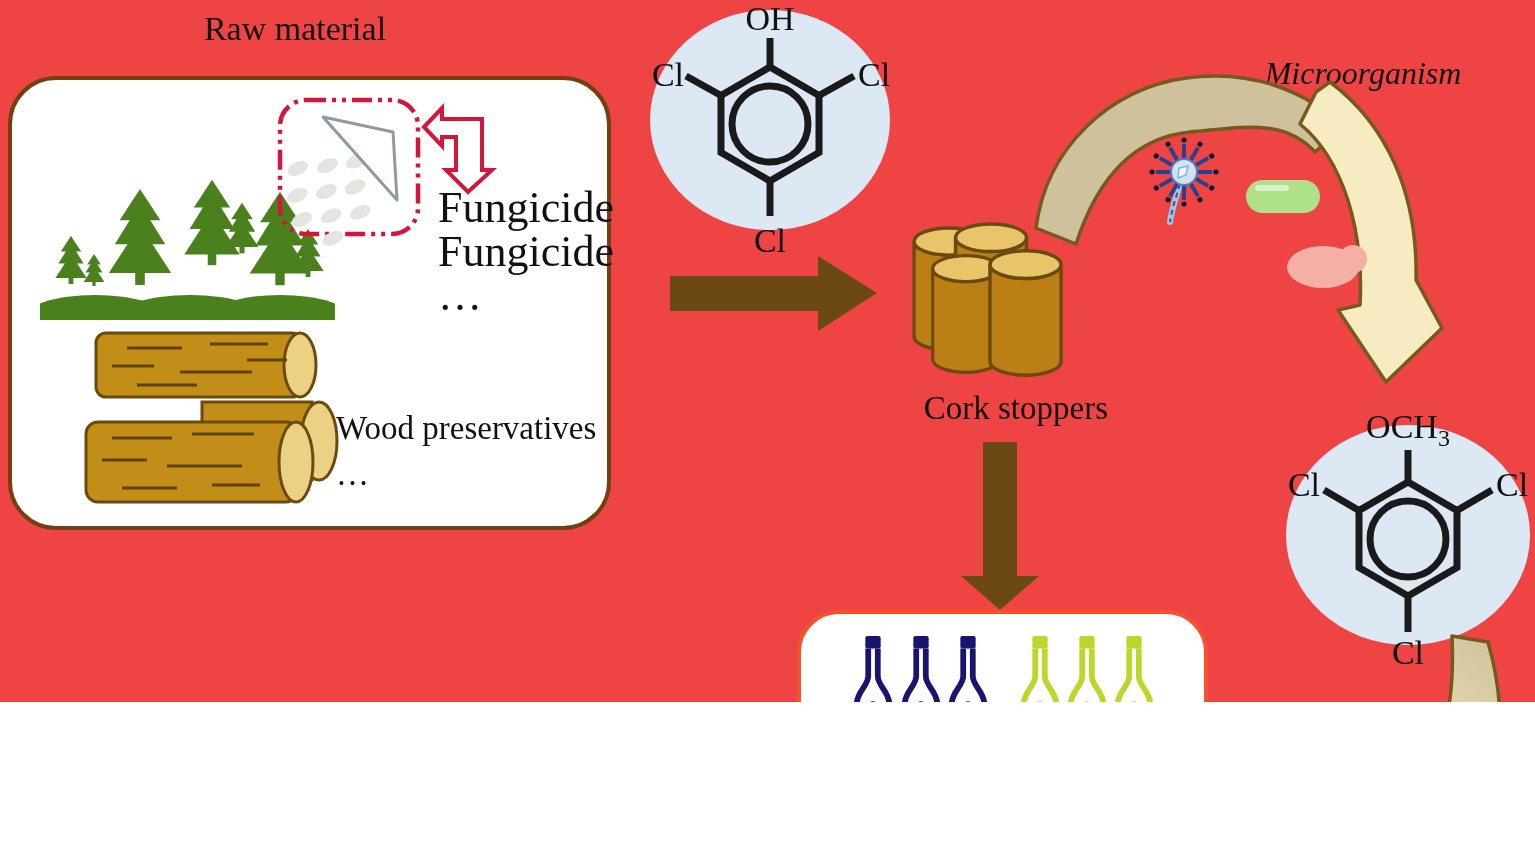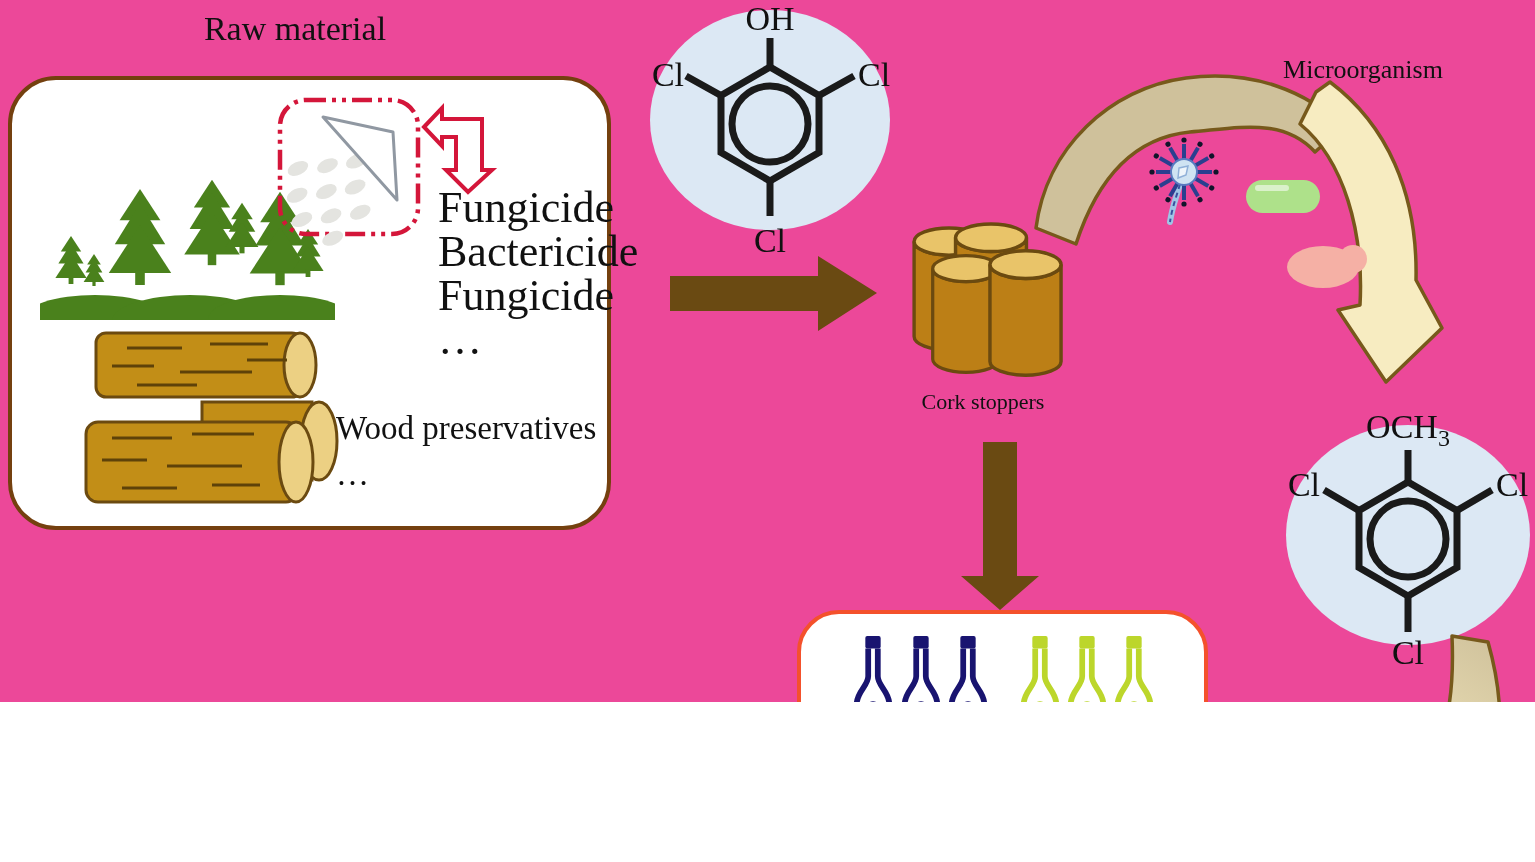--- a/index.html
+++ b/index.html
@@ -1,37 +1,37 @@
 <!DOCTYPE html>
 <html style="--text_black: #111111; --box_border_brown: #74400f; --red_accent: #d4163a; --arrow_brown: #6a4a12; --molecule_bg_blue: #dce8f4; --bond_black: #1a1a1a; --tree_green: #4a811c; --log_gold: #c28e17; --log_end: #ecd083; --log_outline: #6b4a10; --log_texture: #5e4209; --cork_body: #bc7f16; --cork_top: #e9c469; --arc_tan: #cfc19b; --arc_cream: #f7ecc1; --arc_outline: #77591b; --wine_box_border: #f4512c; --bottle_navy: #191470; --bottle_green: #bcd62b; --microbe_blue: #2a3f8f; --microbe_center: #cfe3f2; --microbe_stalk: #9fc6e6; --bacteria_green: #aee18a; --yeast_pink: #f5b0a5; --droplet_gray: #e4e4e0; --triangle_gray: #9098a2;"><head>
 <meta charset="utf-8">
 <style>
   html,body{margin:0;padding:0;background:#fff;}
   #canvas{
-    position:relative;width:1535px;height:702px;background:#ec4899;overflow:hidden;
+    position:relative;width:1535px;height:702px;background:#ef4444;overflow:hidden;
     font-family:"Liberation Serif","DejaVu Serif",serif;color:var(--text_black,#111);
   }
   .abs{position:absolute;}
   .lbl{font-size:34px;line-height:1.1;text-align:center;white-space:nowrap;}
   #raw-material-label{left:145px;top:10px;width:300px;}
   #raw-material-box{
     left:8px;top:76px;width:595px;height:446px;
     border:4px solid var(--box_border_brown,#74400f);border-radius:48px;background:#fff;
   }
   #forest-icon{left:40px;top:145px;}
   #logs-icon{left:82px;top:330px;}
   #spray-box{left:272px;top:92px;}
   #red-bent-arrow{left:415px;top:95px;}
   #agents-list{left:438px;top:186px;font-size:44px;line-height:44px;white-space:nowrap;}
   #wood-preservatives{left:336px;top:398px;font-size:33px;line-height:46px;white-space:nowrap;margin-top:7px;}
   #tcp-molecule{left:638px;top:0px;}
   #process-arrow-right{left:665px;top:250px;}
   #cork-stoppers-icon{left:905px;top:218px;}
-  #cork-stoppers-label{left:858px;top:390px;width:250px;font-size:22px;}
-  #microorganism-label{left:1248px;top:56px;width:230px;font-size:26px;}
+  #cork-stoppers-label{left:858px;top:390px;width:250px;font-size:33px;text-align:right;}
+  #microorganism-label{left:1248px;top:56px;width:230px;font-size:32px;font-style:italic;}
   #microorganism-arc-arrow{left:1018px;top:52px;}
   #mold-icon{left:1146px;top:132px;}
   #bacterium-icon{left:1243px;top:176px;}
   #yeast-icon{left:1283px;top:238px;}
   #tca-molecule{left:1258px;top:392px;}
   #cork-to-wine-arrow{left:953px;top:438px;}
   #wine-box{
     left:797px;top:610px;width:403px;height:190px;
     border:4px solid var(--wine_box_border,#f4512c);border-radius:42px;background:#fff;
   }
@@ -122,21 +122,20 @@
     </g>
     <polygon points="51,25 121,40 125,108" fill="#ffffff" style="stroke:var(--triangle_gray)" stroke-width="3" stroke-linejoin="round"></polygon>
   </svg>
 
   <svg class="abs" id="red-bent-arrow" width="90" height="105" viewBox="0 0 90 105">
     <path d="M9 32 L27 13 L27 24 L67 24 L67 75 L77 75 L53 97 L31 75 L41 75 L41 42 L27 42 L27 51 Z" fill="#ffffff" style="stroke:var(--red_accent)" stroke-width="4" stroke-linejoin="miter"></path>
   </svg>
 
   <div class="abs" id="agents-list">
     <div>Fungicide</div>
-    <div>Bactericide</div>
     <div>Fungicide</div>
     <div>…</div>
   </div>
 
   <div class="abs" id="wood-preservatives">
     <div>Wood preservatives</div>
     <div>…</div>
   </div>
 
   <svg class="abs" id="tcp-molecule" width="270" height="265" viewBox="0 0 270 265">

